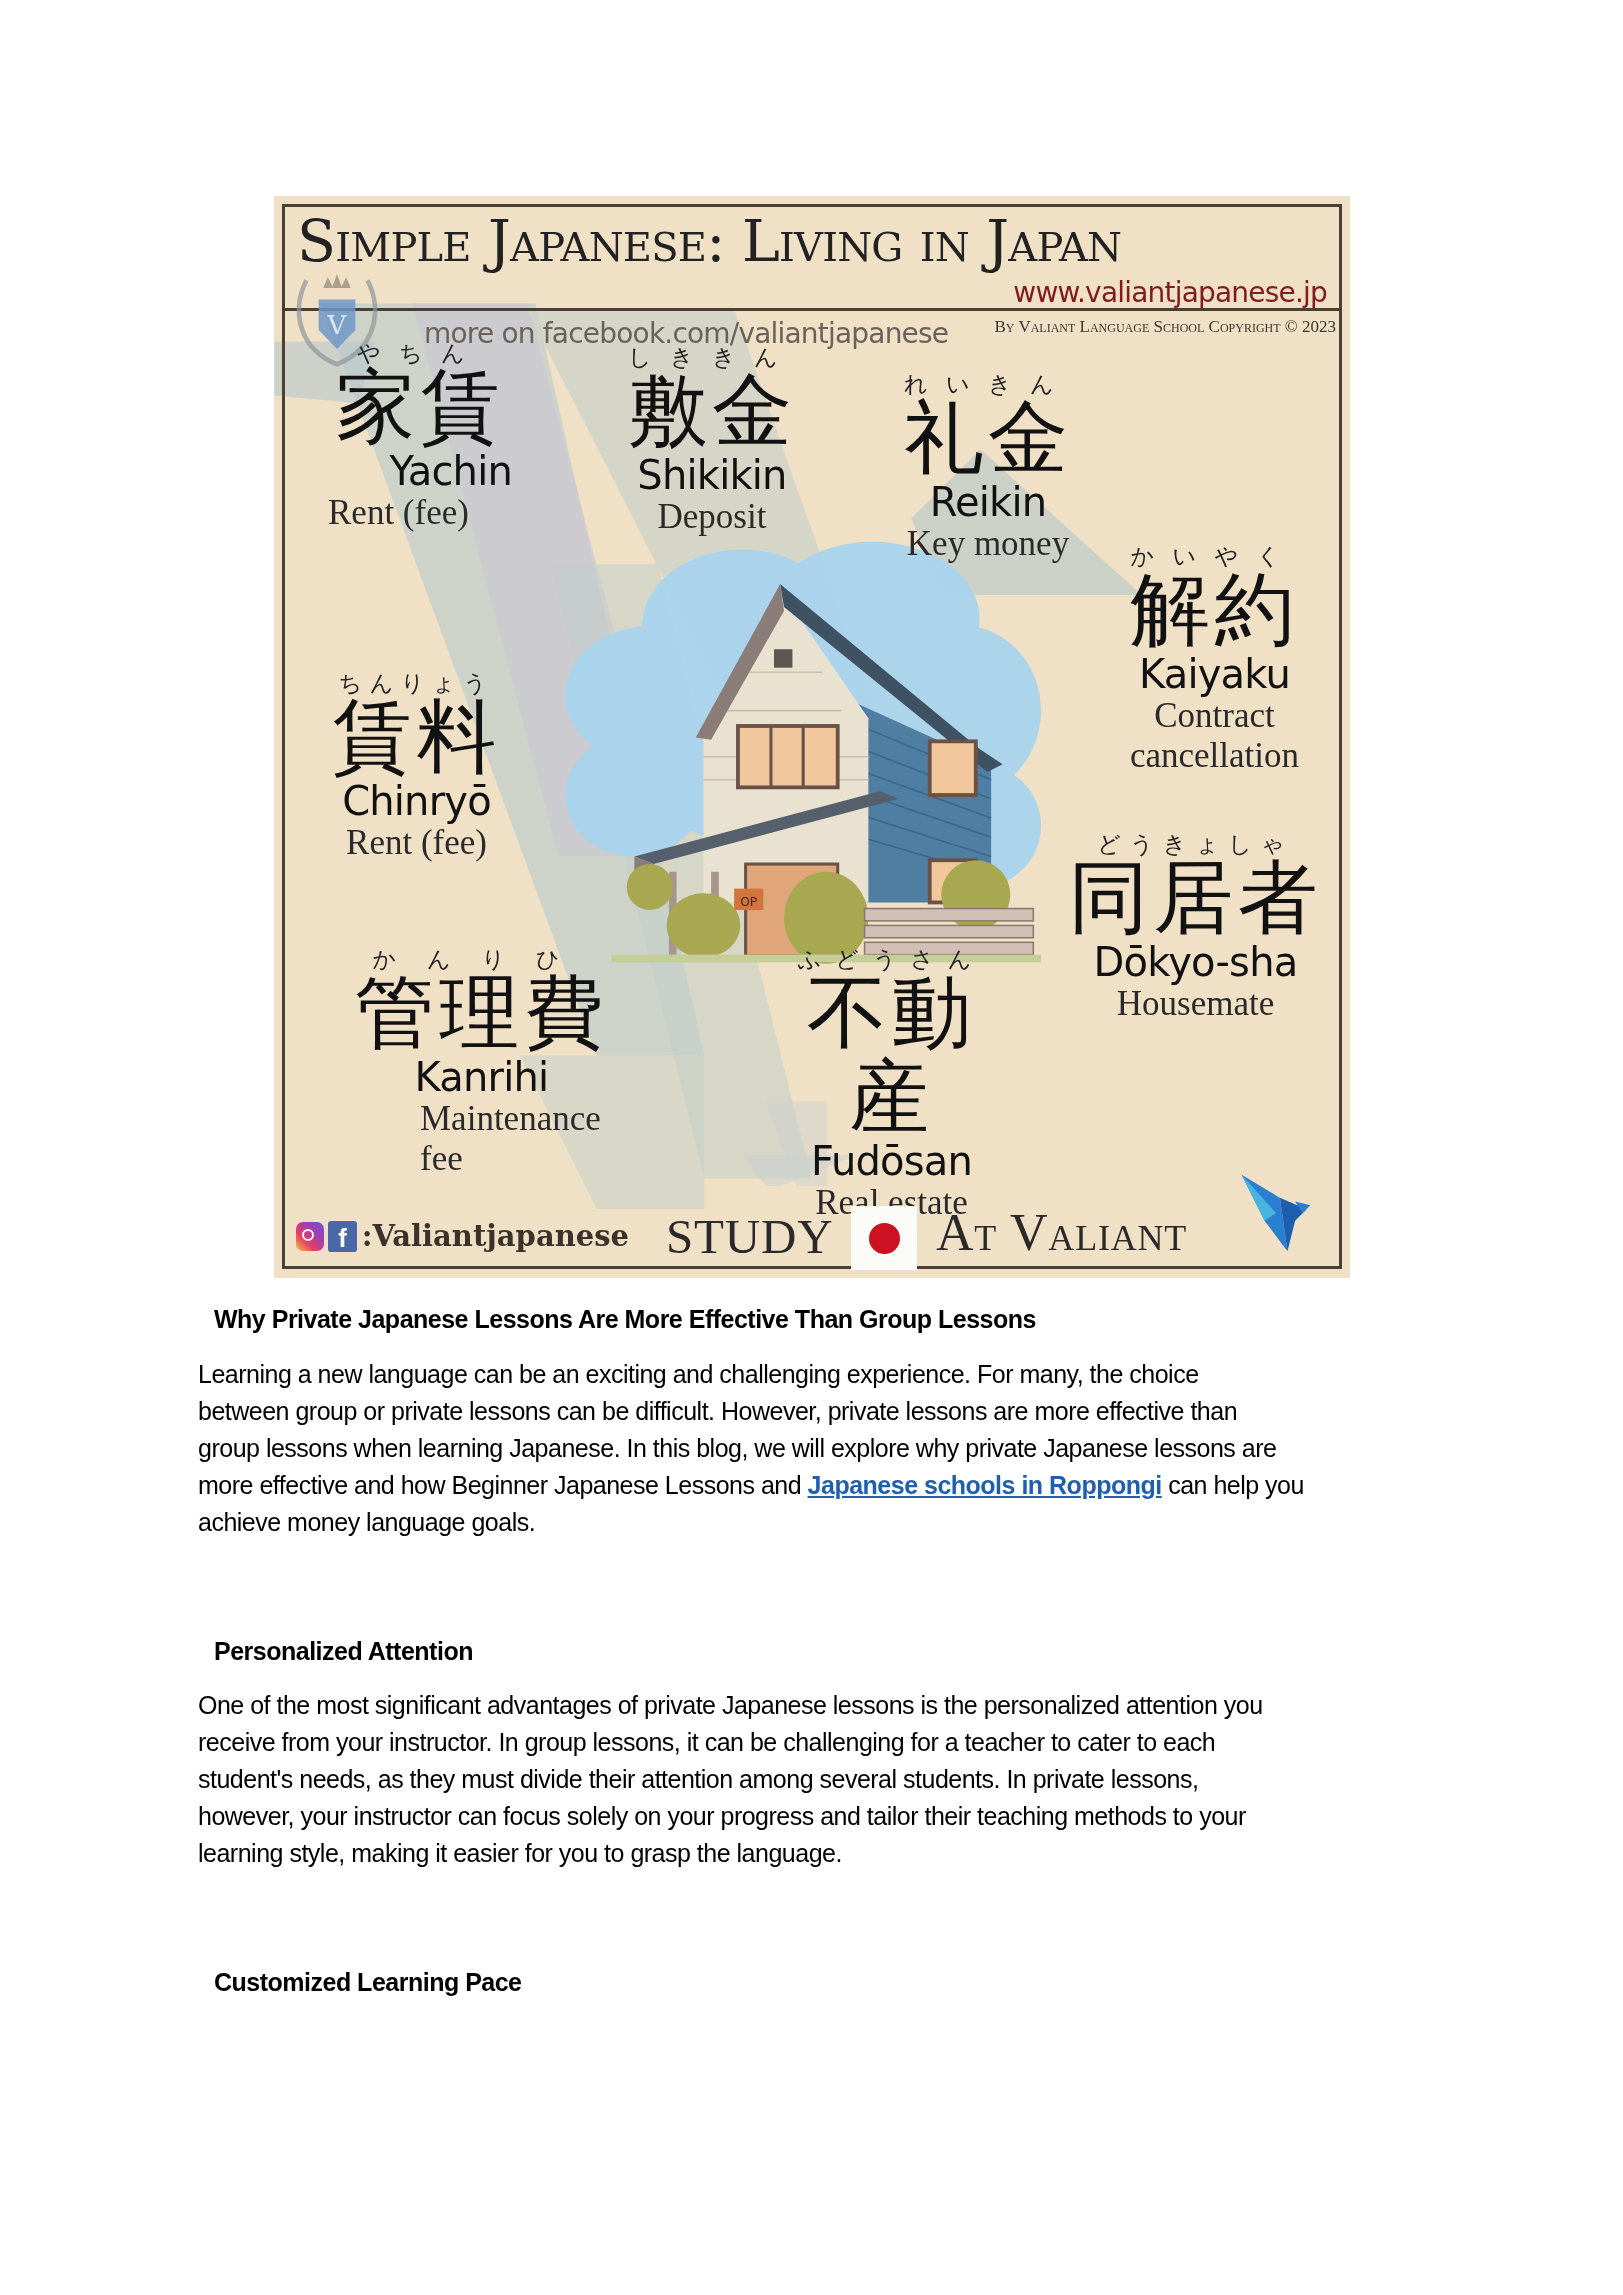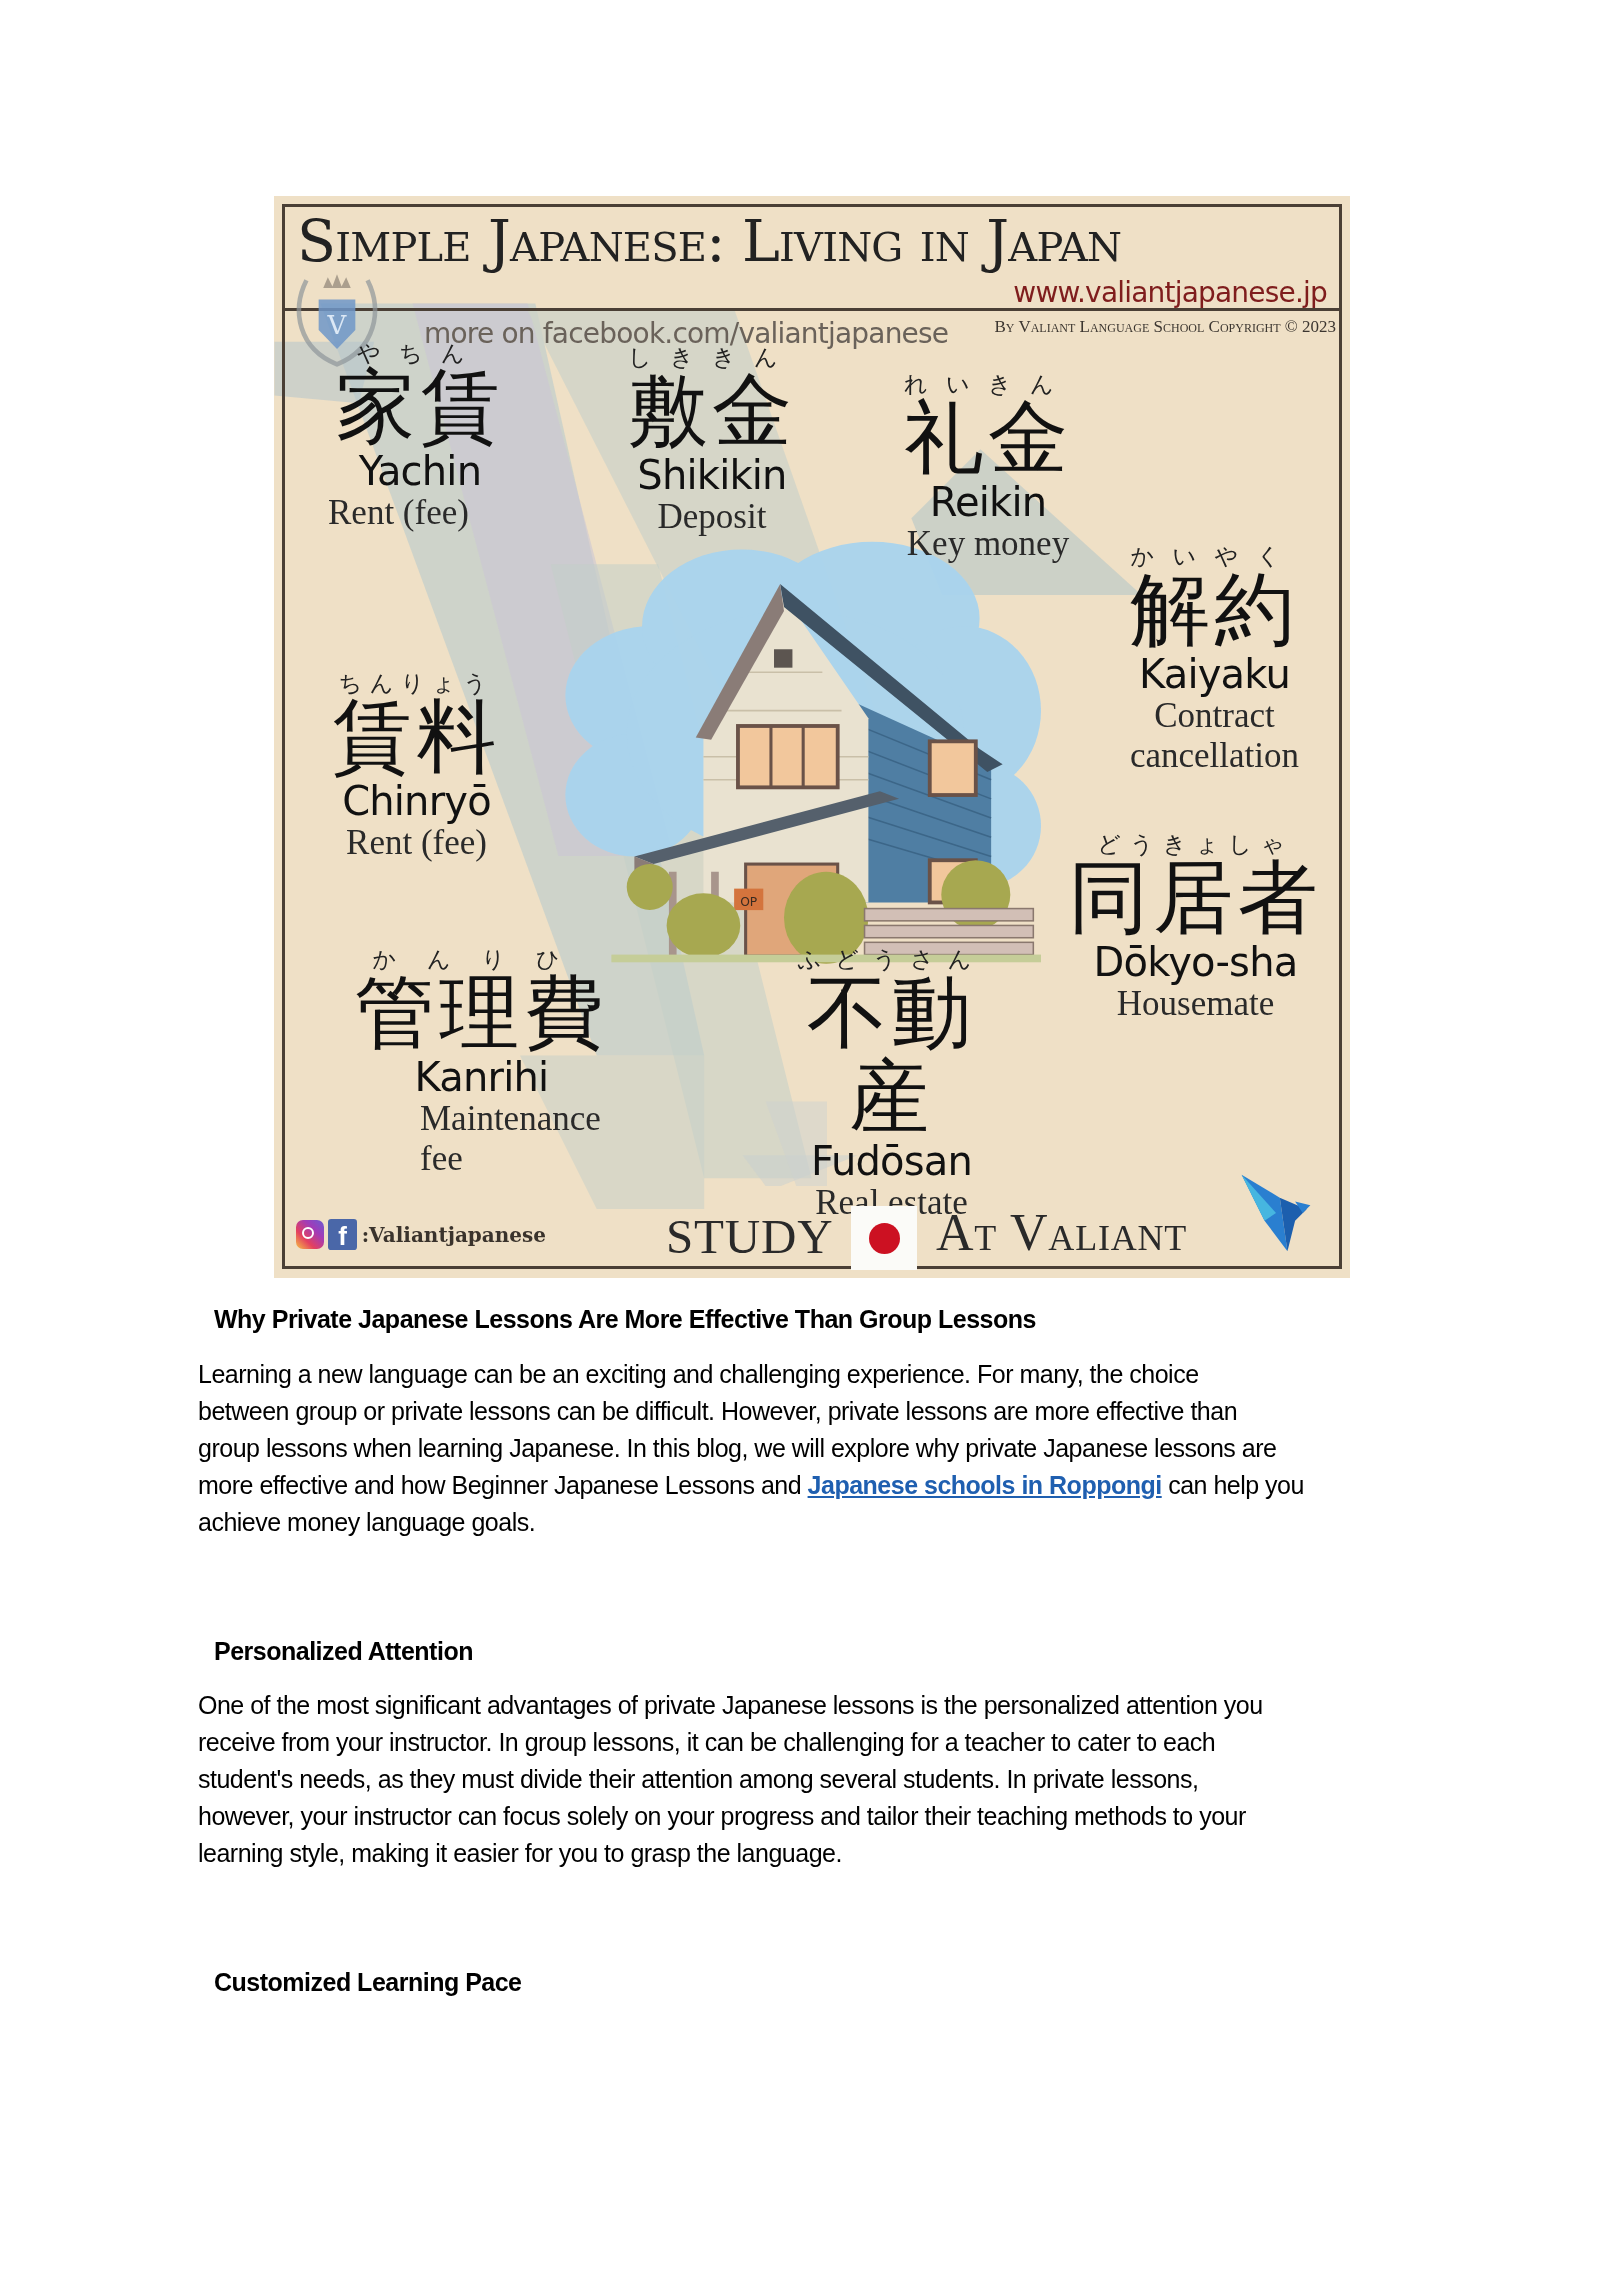--- a/index.html
+++ b/index.html
@@ -19,21 +19,21 @@
   .term { position: absolute; text-align: center; }
   .term .furi { font-size: 23px; color: #222; letter-spacing: 18.4px; line-height: 1; }
   .term .kanji { font-family: "DejaVu Serif", serif; font-size: 80px; color: #111; line-height: 1.05; letter-spacing: 4.6px; }
   .term .roma { font-family: "DejaVu Sans", sans-serif; font-size: 40px; color: #111; line-height: 1.1; letter-spacing: -0.8px; }
   .term .eng { font-family: "Liberation Serif", serif; font-size: 35px; color: #2a2a2a; line-height: 1.15; }
 
   .footer-social { position: absolute; left: 21.5px; top: 1023px; display: flex; align-items: center; gap: 4.6px; }
   .ig { width: 28px; height: 29px; border-radius: 7px; background: linear-gradient(45deg,#f6c244,#e4405f,#a13bb8,#6a5bd0); position: relative; }
   .ig::before { content: ""; position: absolute; left: 6.1px; top: 7px; width: 12.3px; height: 12.3px; border: 2.3px solid #fff; border-radius: 50%; box-sizing: border-box; }
   .fb { width: 29px; height: 31px; border-radius: 3.1px; background: #4a67a8; color: #fff; font-weight: bold; font-size: 26px; text-align: center; line-height: 34px; font-family: "Liberation Sans", sans-serif; }
-  .handle { font-family: "DejaVu Serif", serif; font-weight: bold; font-size: 20px; color: #3a332c; }
+  .handle { font-family: "DejaVu Serif", serif; font-weight: bold; font-size: 29px; color: #3a332c; }
   .study { position: absolute; left: 392px; top: 1012px; font-family: "Liberation Serif", serif; font-size: 49px; color: #2a2a2a; letter-spacing: 0.8px; }
   .flag { position: absolute; left: 577px; top: 1010px; width: 66px; height: 64px; background: #fbfbf8; }
   .flag .sun { position: absolute; left: 18.4px; top: 17px; width: 31px; height: 31px; border-radius: 50%; background: #cc1122; }
   .at-valiant { position: absolute; left: 662px; top: 1007px; font-family: "Liberation Serif", serif; font-size: 52px; color: #2a2a2a; font-variant: small-caps; letter-spacing: 0.8px; }
   .bird { position: absolute; left: 960px; top: 971px; width: 84px; height: 92px; }
 
   
   .article { position: absolute; left: 198px; top: 1305px; width: 1244px; font-family: "Liberation Sans", "DejaVu Sans", sans-serif; }
   .h { position: absolute; left: 16px; font-weight: bold; font-size: 25px; letter-spacing: -0.5px; white-space: nowrap; text-align: center; }
   .p { position: absolute; left: 0; width: 1259px; font-size: 25px; line-height: 37px; letter-spacing: -0.5px; }
@@ -134,21 +134,21 @@
       <rect x="410" y="532" width="220" height="16"></rect>
       <rect x="410" y="488" width="220" height="16"></rect>
     </g>
 
     <rect x="80" y="548" width="560" height="10" fill="#c5cd98"></rect>
   </svg>
 
   <div class="term" style="left:54px;top:146px;width:184px;">
     <div class="furi">やちん</div>
     <div class="kanji">家賃</div>
-    <div class="roma" style="text-align:center">Yachin</div>
+    <div class="roma" style="text-align:right">Yachin</div>
     <div class="eng" style="text-align:left">Rent (fee)</div>
   </div>
 
   <div class="term" style="left:338px;top:150px;width:200px;">
     <div class="furi">しききん</div>
     <div class="kanji">敷金</div>
     <div class="roma">Shikikin</div>
     <div class="eng">Deposit</div>
   </div>
 

